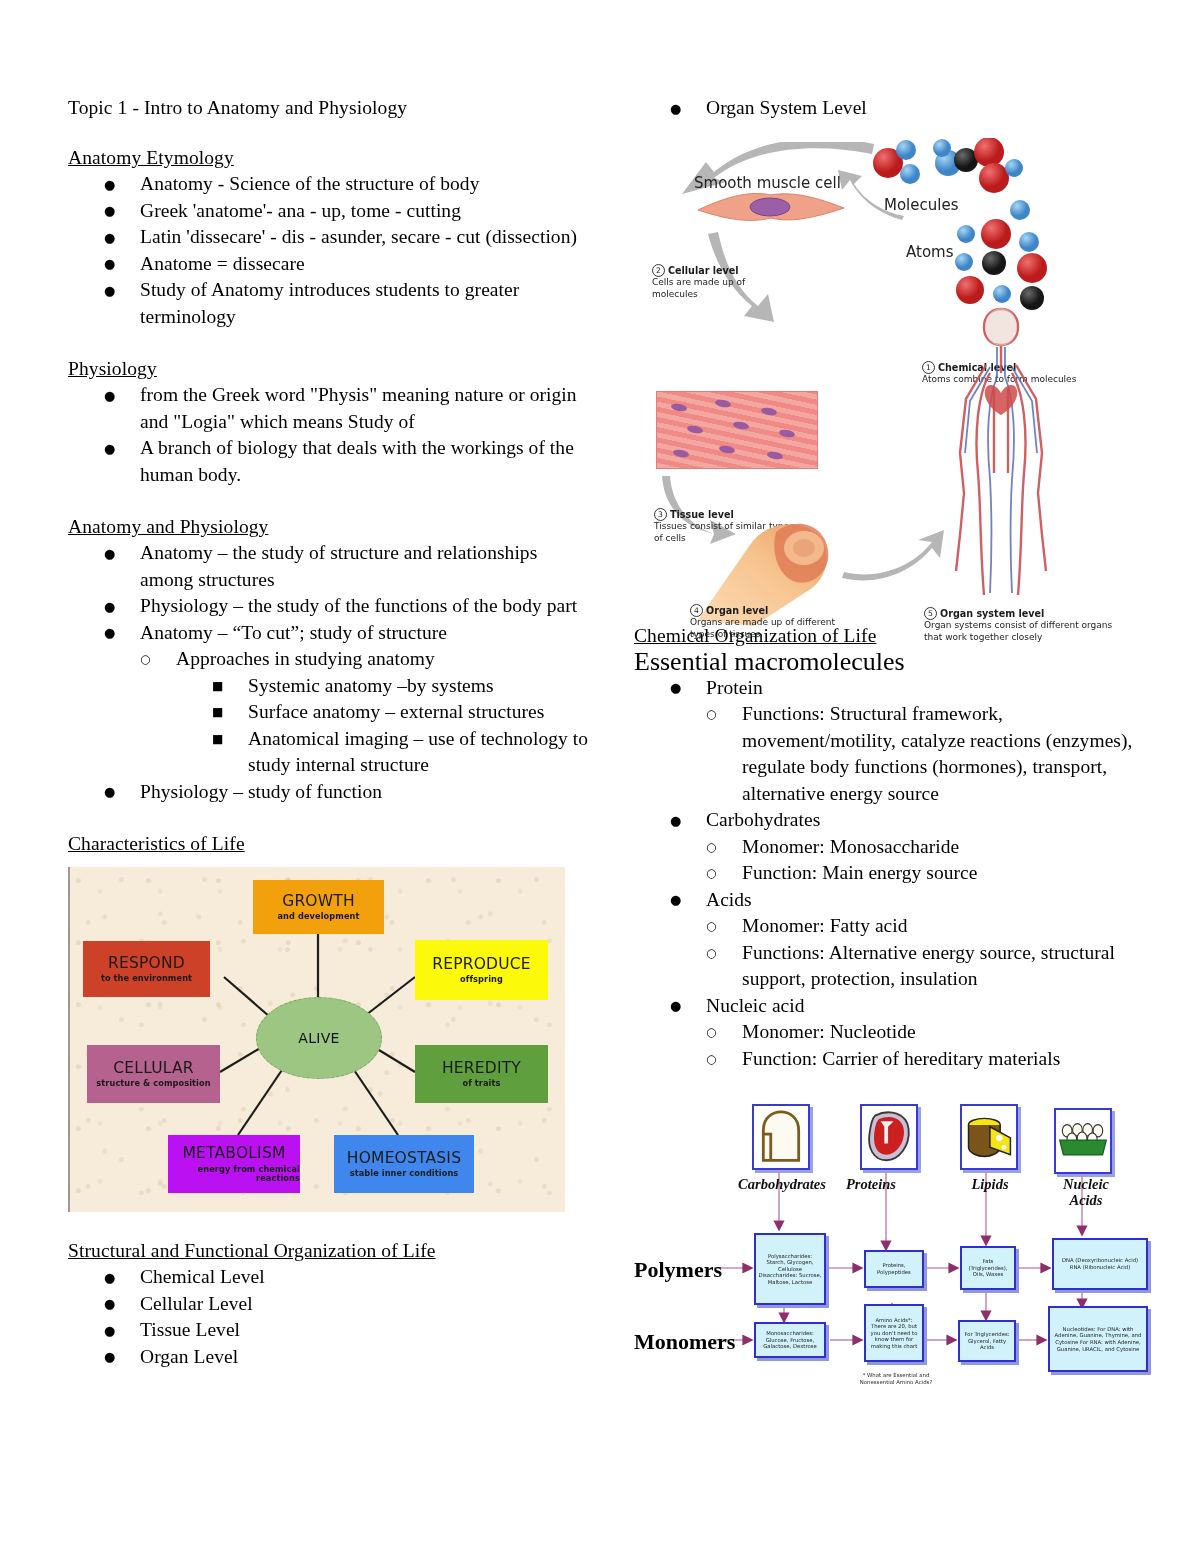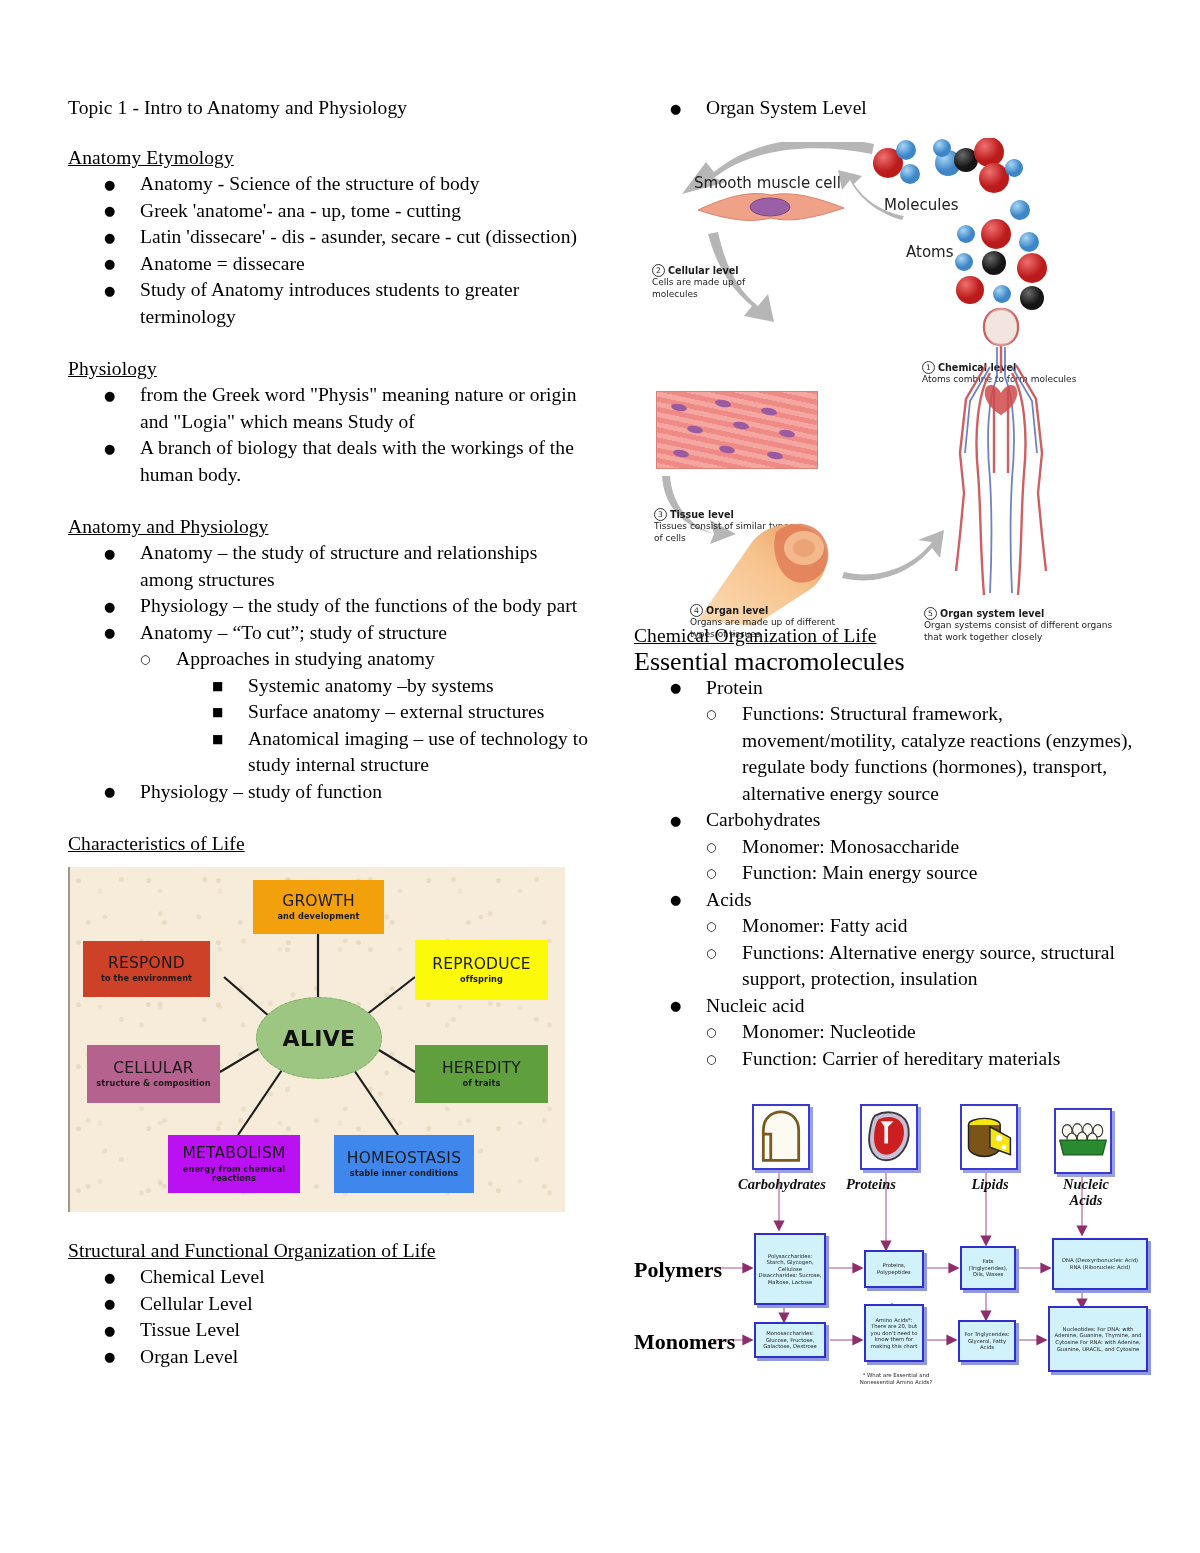--- a/index.html
+++ b/index.html
@@ -162,31 +162,30 @@
     position: absolute;
     left: 186px; top: 130px;
     width: 124px; height: 80px;
     border-radius: 50%;
     background: #9cc682;
     border: 1px dashed #7aa865;
     display: flex;
     align-items: center;
     justify-content: center;
     font-family: "DejaVu Sans", "Liberation Sans", sans-serif;
-    font-size: 22px;
+    font-size: 14px;
     color: #111;
     letter-spacing: .3px;
-    font-weight: bold;
   }
   #life-growth      { left: 183px; top: 13px;  width: 131px; height: 54px; background: #f2a10c; }
   #life-respond     { left: 13px;  top: 74px;  width: 127px; height: 56px; background: #cc4127; }
   #life-reproduce   { left: 345px; top: 73px;  width: 133px; height: 60px; background: #fcf90a; }
   #life-cellular    { left: 17px;  top: 178px; width: 133px; height: 58px; background: #b5628f; }
   #life-heredity    { left: 345px; top: 178px; width: 133px; height: 58px; background: #5f9f3e; }
-  #life-metabolism  { left: 98px;  top: 268px; width: 132px; height: 58px; background: #bb10f2; }
+  #life-metabolism  { left: 98px;  top: 268px; width: 132px; height: 58px; background: #bb10f2; text-align: right; }
   #life-homeostasis { left: 264px; top: 268px; width: 140px; height: 58px; background: #3f87ec; }
 
   
   .levels-fig {
     position: relative;
     width: 500px;
     height: 495px;
     margin-top: 6px;
     font-family: "DejaVu Sans", "Liberation Sans", sans-serif;
   }

